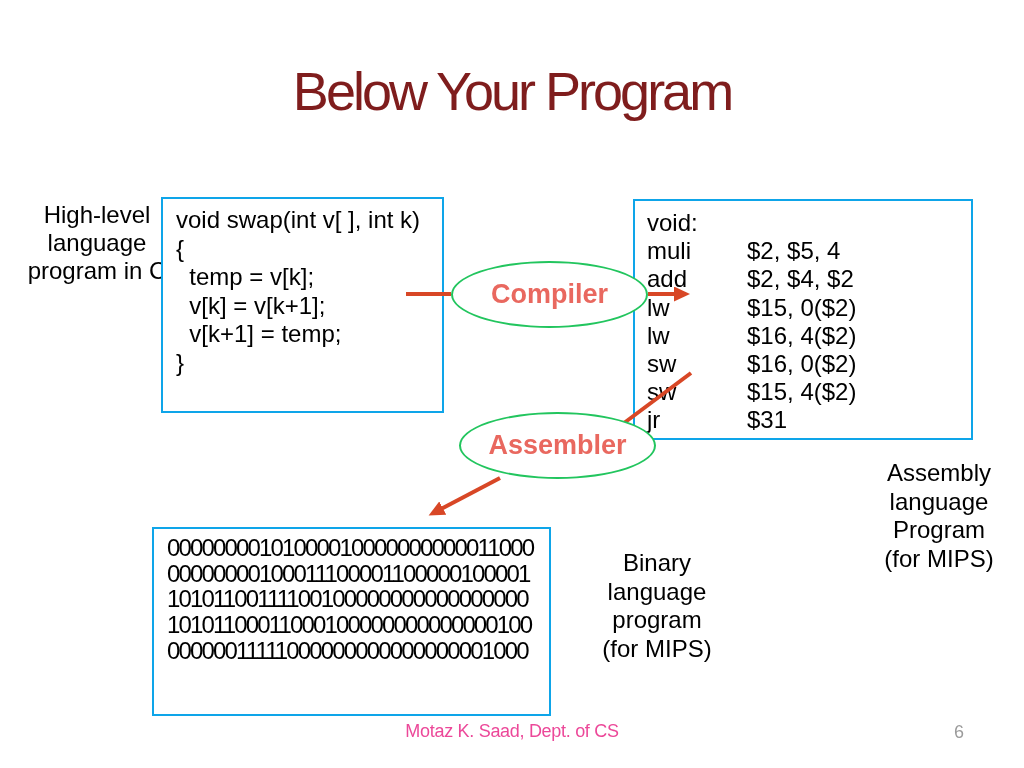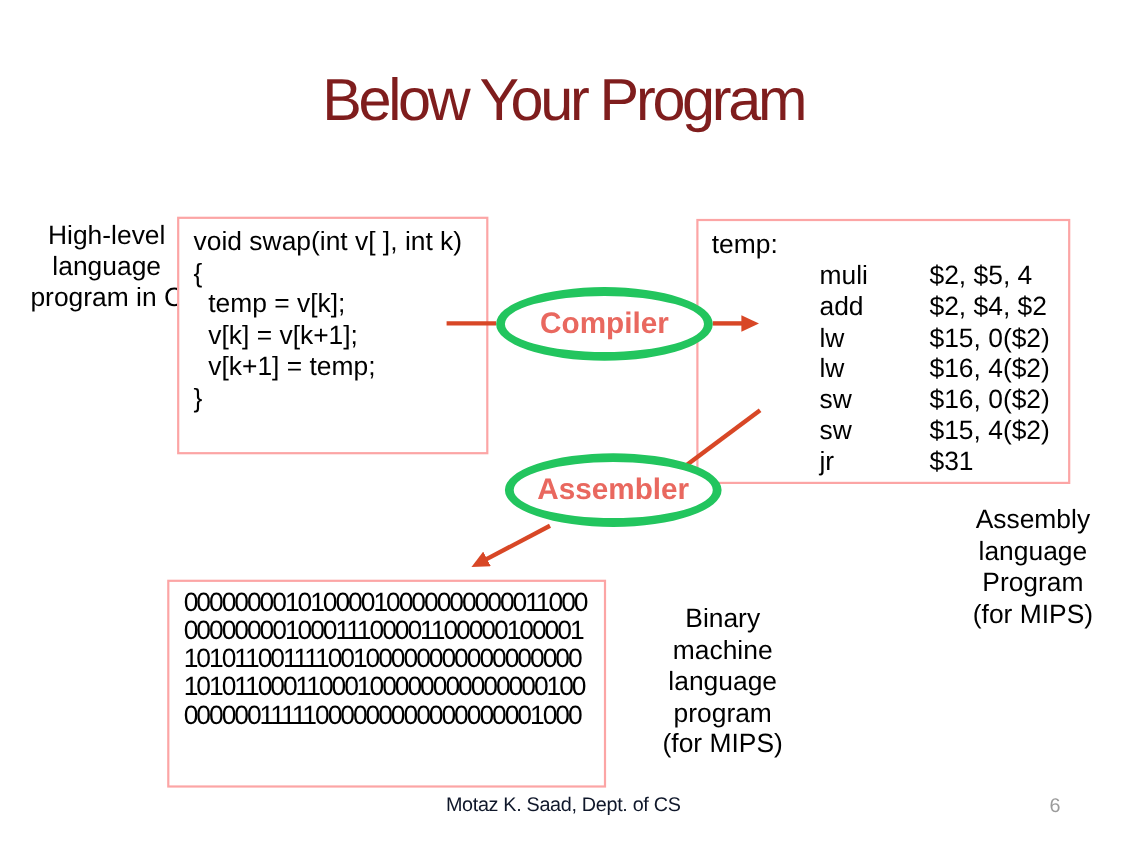--- a/index.html
+++ b/index.html
@@ -15,52 +15,52 @@
   }
 
   .side-label{
     font-size:24px;line-height:28px;text-align:center;color:#000;
   }
   .left-label{left:16px;top:201px;width:162px;}
   .asm-label{left:853px;top:459px;width:172px;line-height:28.6px;}
   .bin-label{left:573px;top:549px;width:168px;line-height:28.6px;}
 
   .box{
-    border:2px solid #fca5a5;background:#fff;box-sizing:border-box;
+    border:2px solid #0ea5e9;background:#fff;box-sizing:border-box;
   }
   .c-box{left:161px;top:197px;width:283px;height:216px;padding:7px 0 0 13px;}
   .c-box .codeline{font-size:24px;line-height:28.6px;white-space:pre;}
 
   .asm-box{left:633px;top:199px;width:340px;height:241px;padding:8px 0 0 12px;}
   .asm-box .asmline{font-size:24px;line-height:28.2px;white-space:pre;}
   .asm-row{display:flex;font-size:24px;line-height:28.2px;}
-  .asm-row .mn{margin-left:98px;width:100px;flex:0 0 100px;white-space:pre;}
+  .asm-row .mn{width:100px;flex:0 0 100px;white-space:pre;}
   .asm-row .op{white-space:pre;}
 
   .bin-box{left:152px;top:527px;width:399px;height:189px;padding:6px 0 0 13px;}
   .bin-box .binline{
     font-size:24px;line-height:25.7px;letter-spacing:-1.85px;white-space:pre;
   }
 
   .ellipse{
-    border:8px solid #22c55e;border-radius:50%;background:#fff;
+    border:2px solid #22c55e;border-radius:50%;background:#fff;
     display:flex;align-items:center;justify-content:center;
     box-sizing:border-box;z-index:4;
   }
   .ellipse .ellipse-label{
     font-size:27px;font-weight:700;color:#E9685F;letter-spacing:0;
   }
   .compiler-ellipse{left:451px;top:261px;width:197px;height:67px;}
   .assembler-ellipse{left:459px;top:412px;width:197px;height:67px;}
 
   .arrow-layer{left:0;top:0;width:1024px;height:768px;z-index:3;pointer-events:none;}
 
   .footer-text{
     left:0;top:721px;width:1024px;text-align:center;
-    font-size:18px;color:#0f172a;letter-spacing:-0.3px;
+    font-size:18px;color:#ec4899;letter-spacing:-0.3px;
   }
   .page-number{
     left:946px;top:722px;width:26px;text-align:center;
     font-size:18px;color:#9B9B9B;
   }
   .z2{z-index:2;}
 </style>
 </head>
 <body>
 
@@ -75,21 +75,21 @@
 <div class="abs box c-box z2">
   <div class="codeline">void swap(int v[ ], int k)</div>
   <div class="codeline">{</div>
   <div class="codeline">  temp = v[k];</div>
   <div class="codeline">  v[k] = v[k+1];</div>
   <div class="codeline">  v[k+1] = temp;</div>
   <div class="codeline">}</div>
 </div>
 
 <div class="abs box asm-box z2">
-  <div class="asmline">temp:</div>
+  <div class="asmline">void:</div>
   <div class="asm-row">
     <span class="mn">muli</span>
     <span class="op">$2, $5, 4</span>
   </div>
   <div class="asm-row">
     <span class="mn">add</span>
     <span class="op">$2, $4, $2</span>
   </div>
   <div class="asm-row">
     <span class="mn">lw</span>
@@ -143,20 +143,19 @@
 
 <div class="abs side-label asm-label">
   <div>Assembly</div>
   <div>language</div>
   <div>Program</div>
   <div>(for MIPS)</div>
 </div>
 
 <div class="abs side-label bin-label">
   <div>Binary</div>
-  <div>machine</div>
   <div>language</div>
   <div>program</div>
   <div>(for MIPS)</div>
 </div>
 
 <div class="abs footer-text">Motaz K. Saad, Dept. of CS</div>
 <div class="abs page-number">6</div>
 
 </body></html>

